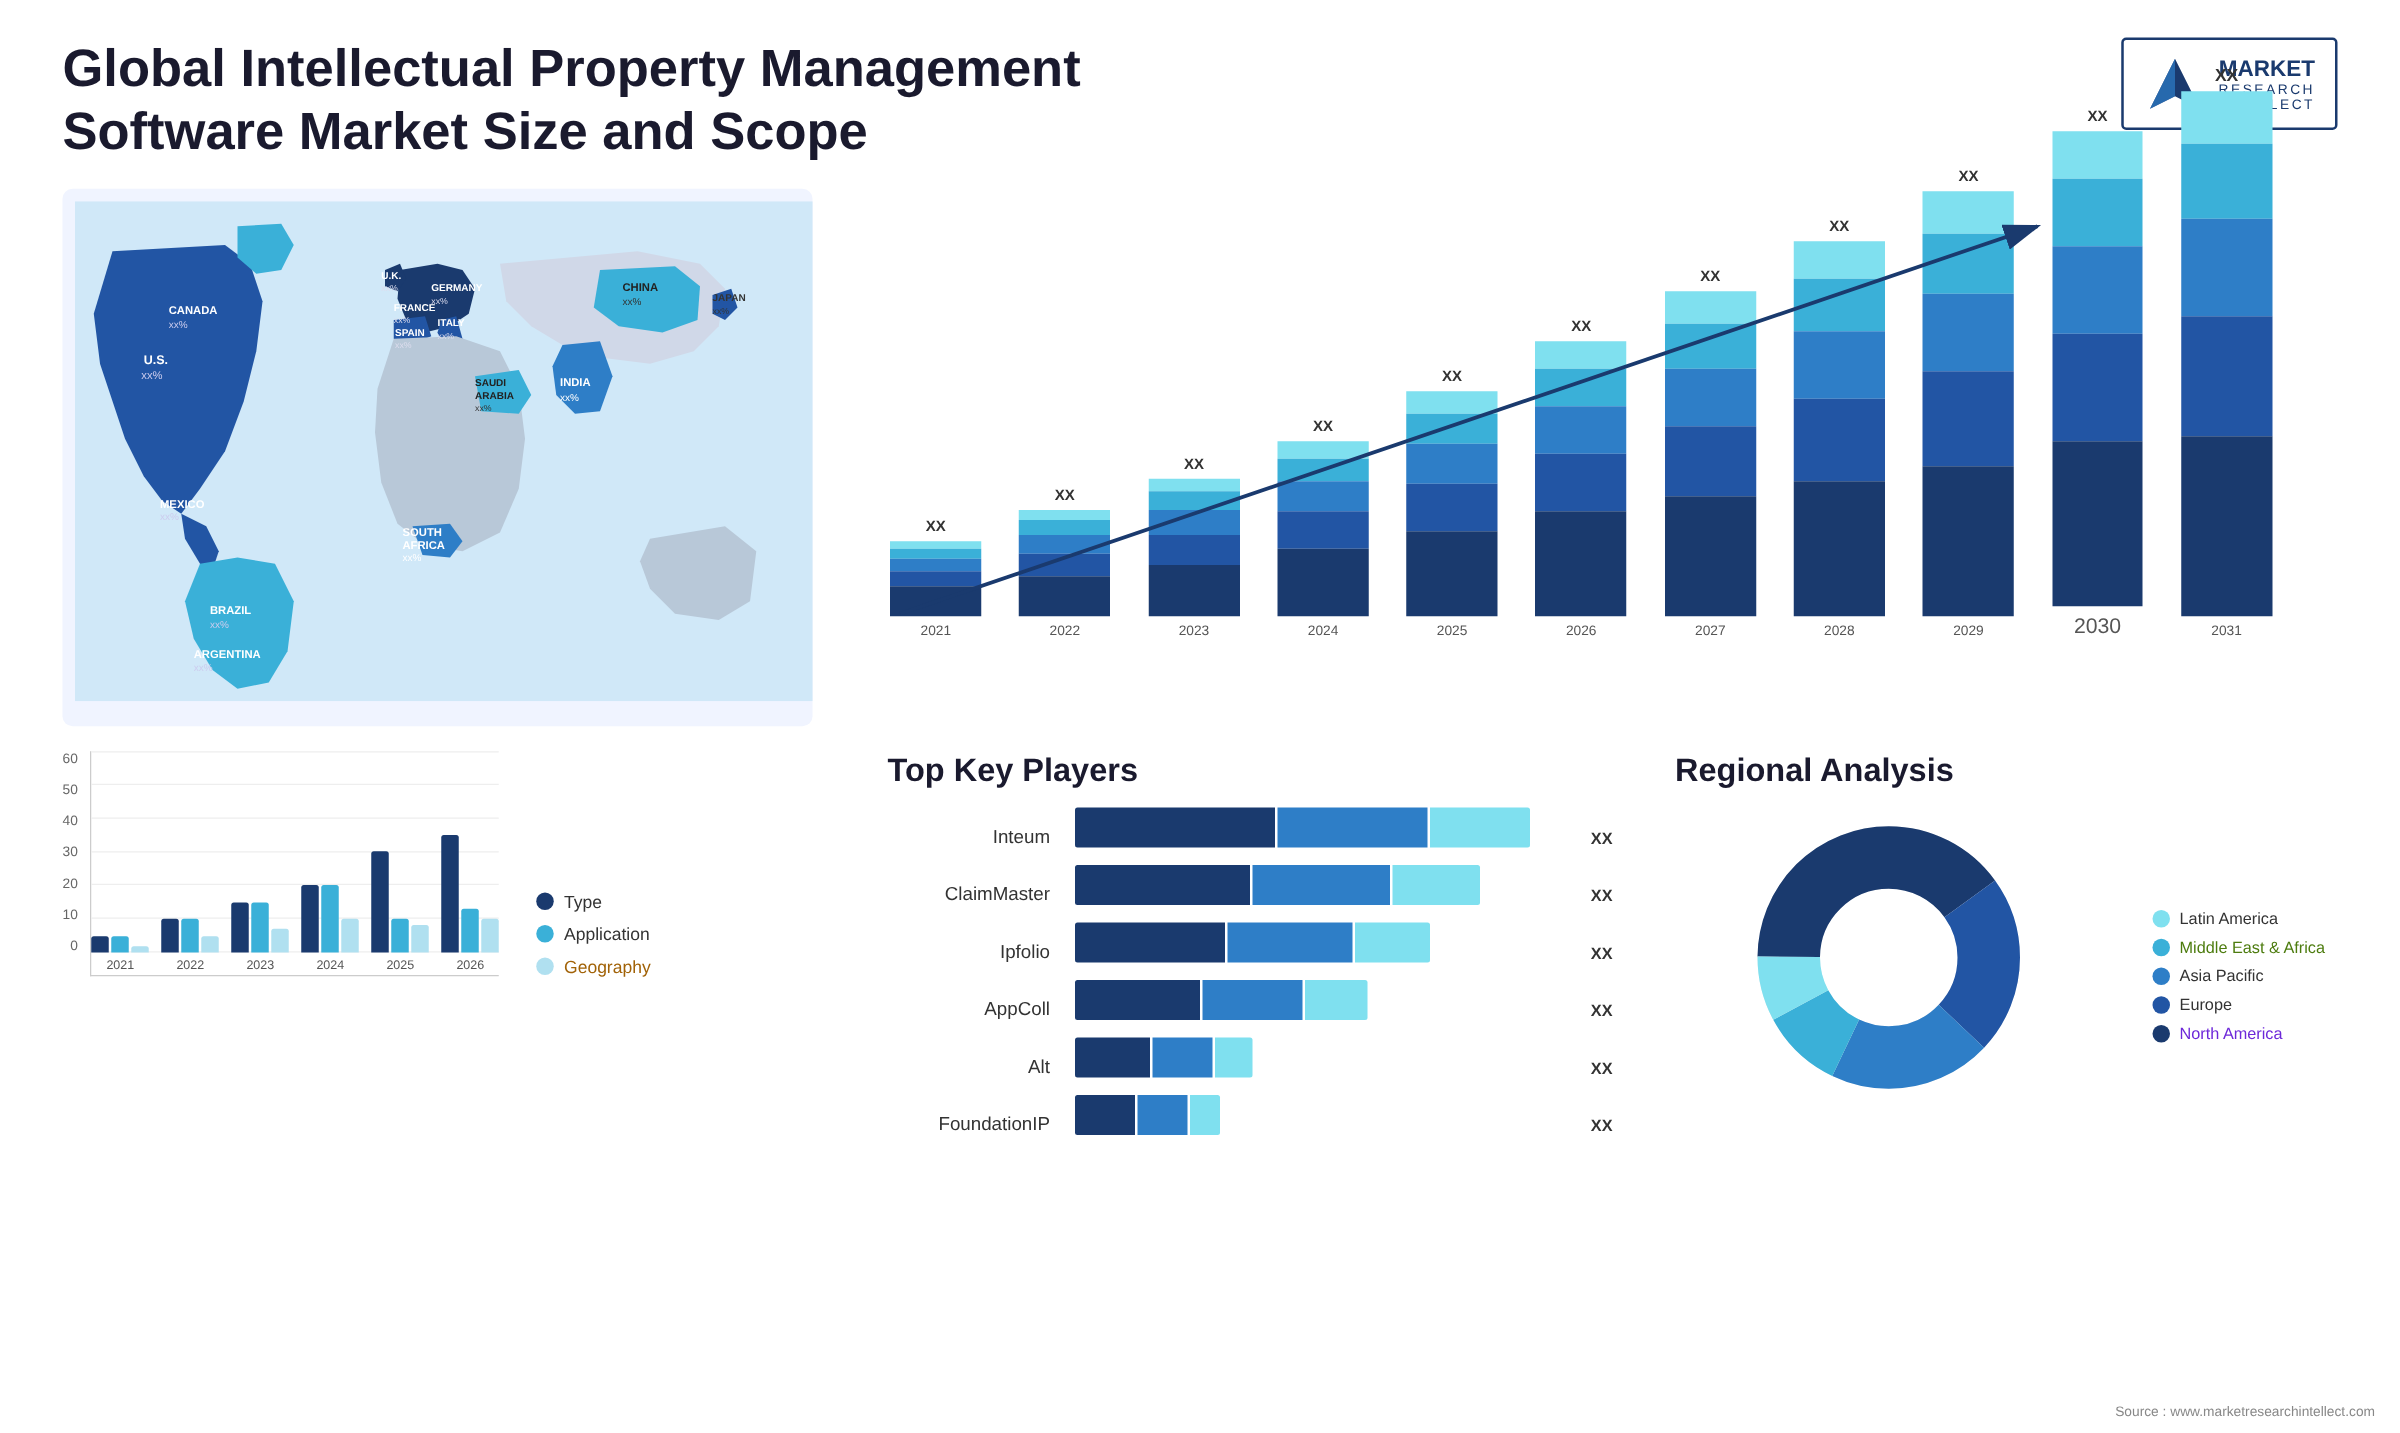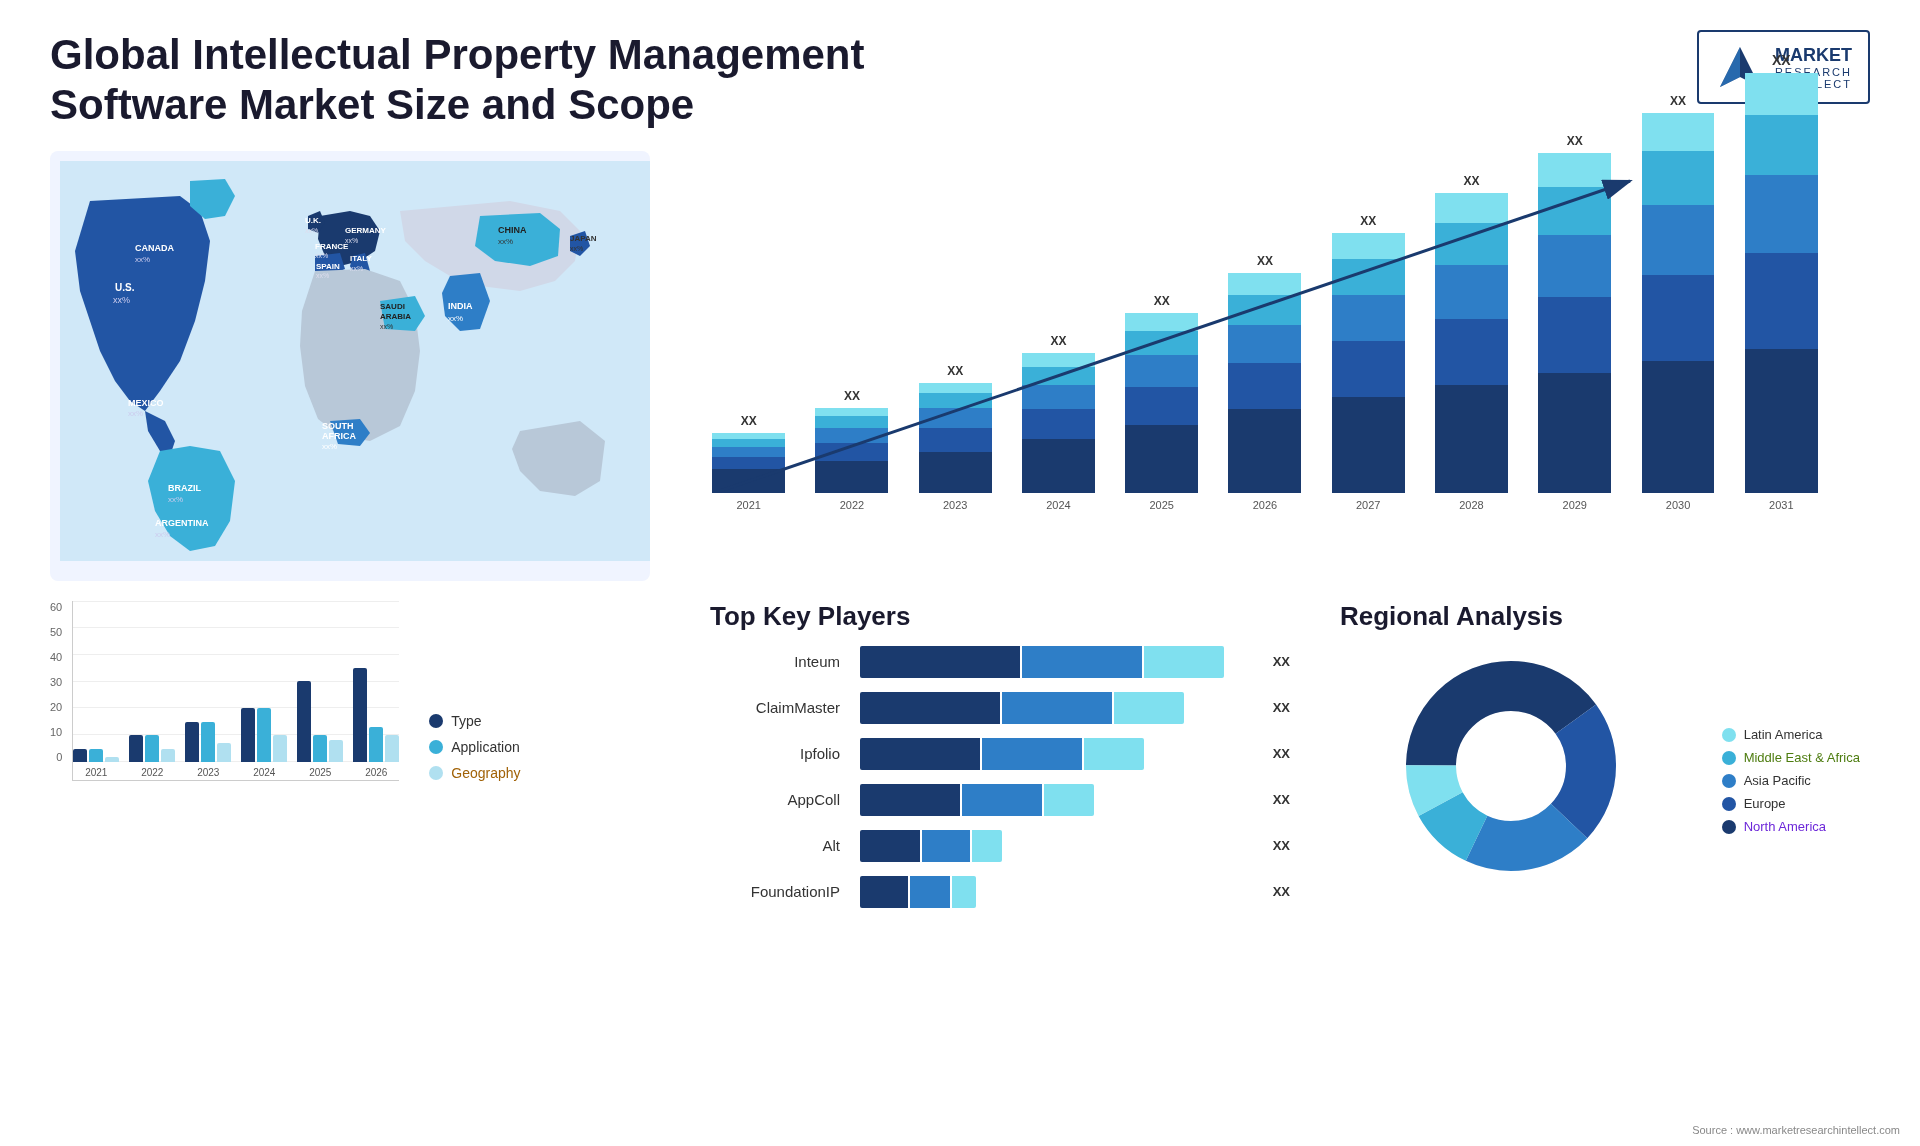--- a/index.html
+++ b/index.html
@@ -110,21 +110,21 @@
       margin-bottom: 14px;
     }
 
     
     .key-players-section {
       padding: 10px 20px;
     }
 
     .player-row {
       display: flex;
-      align-items: center;
+      align-items: flex-end;
       margin-bottom: 14px;
       gap: 20px;
     }
 
     .player-name {
       width: 130px;
       font-size: 15px;
       color: #333;
       text-align: right;
     }
@@ -401,21 +401,21 @@
           </div>
           <div class="bar-group" style="flex:1;display:flex;flex-direction:column;align-items:center;justify-content:flex-end;height:100%;">
             <span style="font-size:12px;font-weight:bold;color:#333;margin-bottom:3px;">XX</span>
             <div style="width:75%;display:flex;flex-direction:column;">
               <div style="height:38px;background:#7fe0ef;"></div>
               <div style="height:54px;background:#3ab0d8;"></div>
               <div style="height:70px;background:#2e7ec7;"></div>
               <div style="height:86px;background:#2255a4;"></div>
               <div style="height:132px;background:#1a3a6e;"></div>
             </div>
-            <span style="font-size:11px;color:#555;margin-top:4px;">2030</span>
+            <span style="font-size:17px;color:#555;margin-top:4px;">2030</span>
           </div>
           <div class="bar-group" style="flex:1;display:flex;flex-direction:column;align-items:center;justify-content:flex-end;height:100%;">
             <span style="font-size:14px;font-weight:bold;color:#333;margin-bottom:3px;">XX</span>
             <div style="width:75%;display:flex;flex-direction:column;">
               <div style="height:42px;background:#7fe0ef;"></div>
               <div style="height:60px;background:#3ab0d8;"></div>
               <div style="height:78px;background:#2e7ec7;"></div>
               <div style="height:96px;background:#2255a4;"></div>
               <div style="height:144px;background:#1a3a6e;"></div>
             </div>

